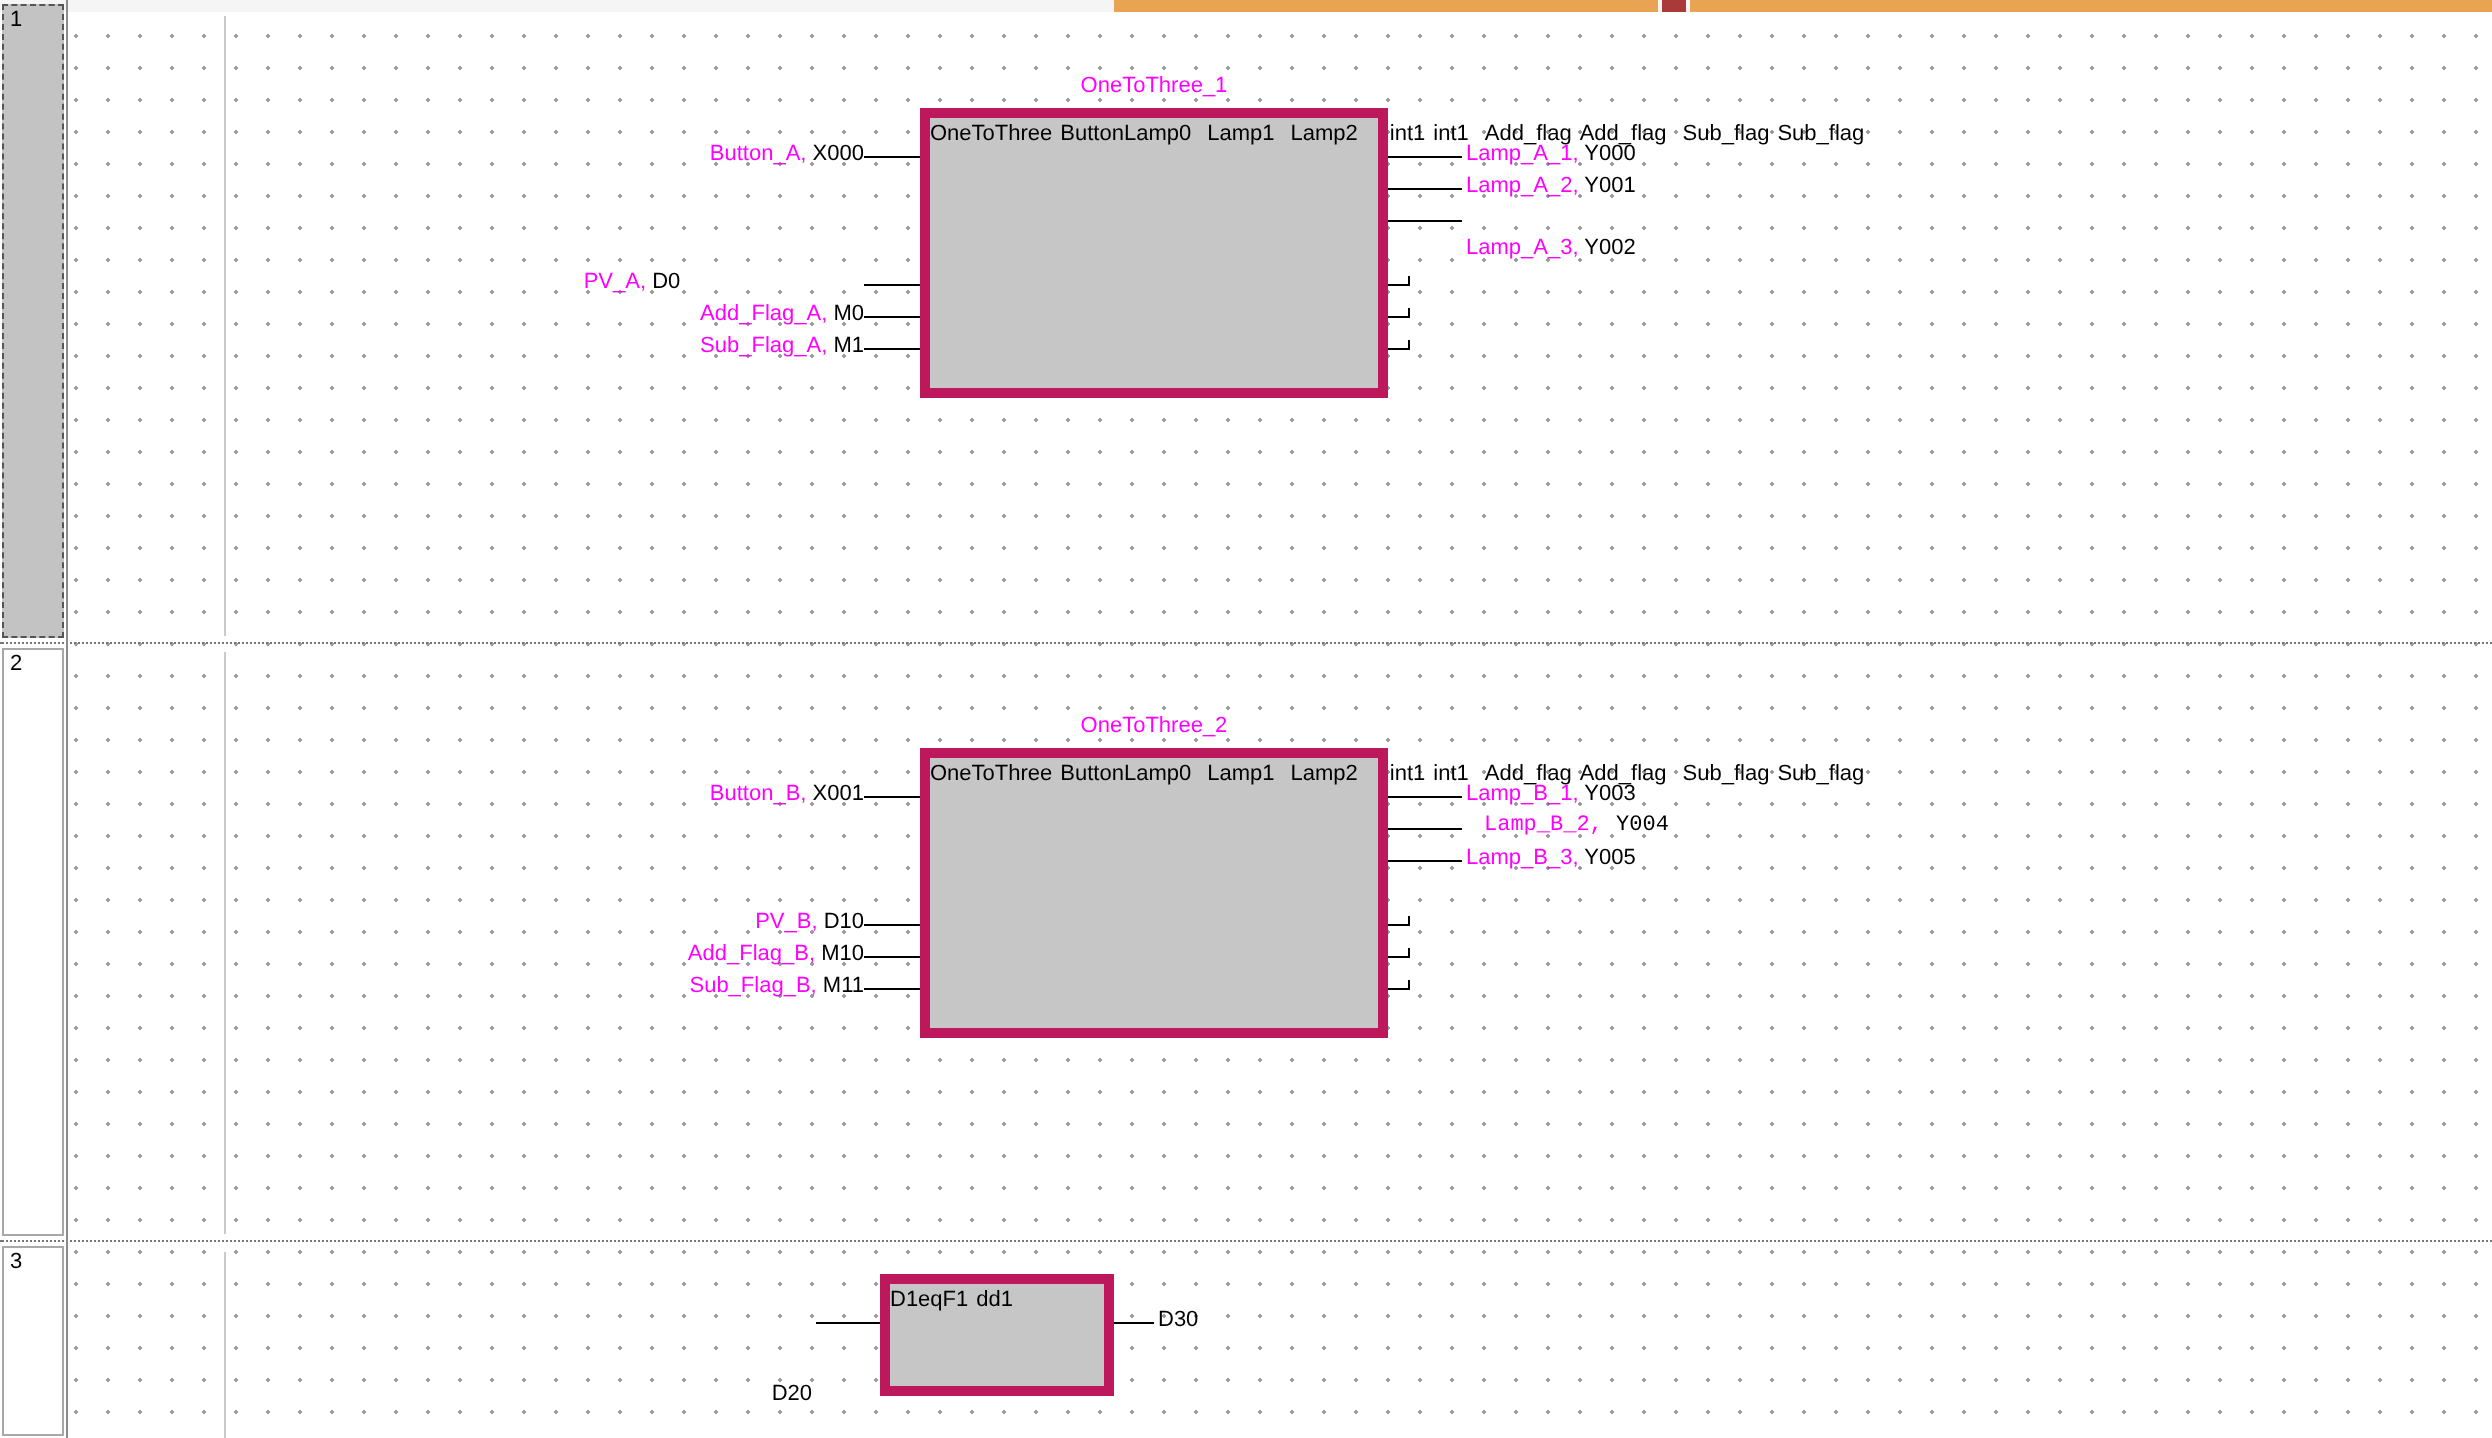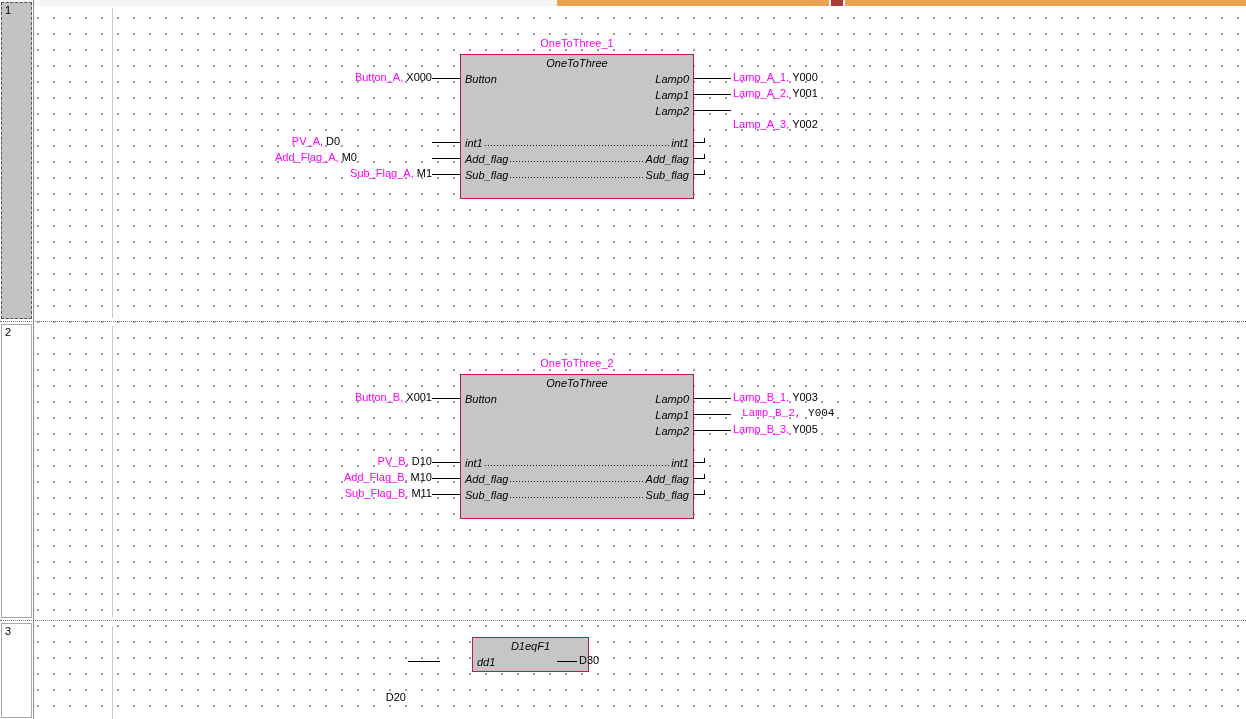--- a/index.html
+++ b/index.html
@@ -30,21 +30,21 @@
 
   
   .sep { position:absolute; left:0; width:1246px; height:0; border-top:1px dotted #767676; }
 
   
   .rail { position:absolute; left:112px; width:1px; background:#c9c9c9; }
 
   
   .fb-block {
     position:absolute; background:var(--block-fill,#c6c6c6);
-    border:1px solid #be185d; display:flex; flex-direction:column;font-style:italic;
+    border:5px solid #be185d; display:flex; flex-direction:row;
   }
   .fb-title { height:16px; text-align:center; padding-top:2px; color:#000; }
   .fb-row { height:16px; display:flex; align-items:flex-start; padding:2px 4px 0 4px; }
   .pin-l { color:#000; }
   .pin-r { color:#000; margin-left:auto; }
   .leader {
     flex:1; height:1px; align-self:center; margin:2px 2px 0 2px;
     background-image:repeating-linear-gradient(to right, #1a1a1a 0 1px, transparent 1px 3px);
   }
 
@@ -121,21 +121,21 @@
 </div>
 
 <div class="io-label right" style="left:200px;top:71px;width:232px;">
   <span class="lbl">Button_A,</span> <span class="dev">X000</span>
 </div>
 <div class="wire" style="left:432px;top:78px;width:28px;"></div>
 <div class="io-label right" style="left:200px;top:135px;width:232px;text-align:center;">
   <span class="lbl">PV_A,</span> <span class="dev">D0</span>
 </div>
 <div class="wire" style="left:432px;top:142px;width:28px;"></div>
-<div class="io-label right" style="left:200px;top:151px;width:232px;text-align:center;">
+<div class="io-label right" style="left:200px;top:151px;width:232px;">
   <span class="lbl">Add_Flag_A,</span> <span class="dev">M0</span>
 </div>
 <div class="wire" style="left:432px;top:158px;width:28px;"></div>
 <div class="io-label right" style="left:200px;top:167px;width:232px;">
   <span class="lbl">Sub_Flag_A,</span> <span class="dev">M1</span>
 </div>
 <div class="wire" style="left:432px;top:174px;width:28px;"></div>
 
 <div class="wire" style="left:694px;top:78px;width:37px;"></div>
 <div class="io-label" style="left:733px;top:71px;">
@@ -213,21 +213,21 @@
 </div>
 <div class="wire" style="left:694px;top:430px;width:37px;"></div>
 <div class="io-label" style="left:733px;top:423px;">
   <span class="lbl">Lamp_B_3,</span> <span class="dev">Y005</span>
 </div>
 
 <div class="stub" style="left:694px;top:458px;"></div>
 <div class="stub" style="left:694px;top:474px;"></div>
 <div class="stub" style="left:694px;top:490px;"></div>
 
-<div class="fb-block" style="left:440px;top:637px;width:117px;height:35px;margin-left:32px;">
+<div class="fb-block" style="left:440px;top:637px;width:117px;height:61px;">
   <div class="fb-title">D1eqF1</div>
   <div class="fb-row">
     <span class="pin-l">dd1</span>
   </div>
 </div>
 <div class="io-label right" style="left:300px;top:691px;width:106px;">
   <span class="dev">D20</span>
 </div>
 <div class="wire" style="left:408px;top:661px;width:32px;"></div>
 <div class="wire" style="left:557px;top:661px;width:20px;"></div>

